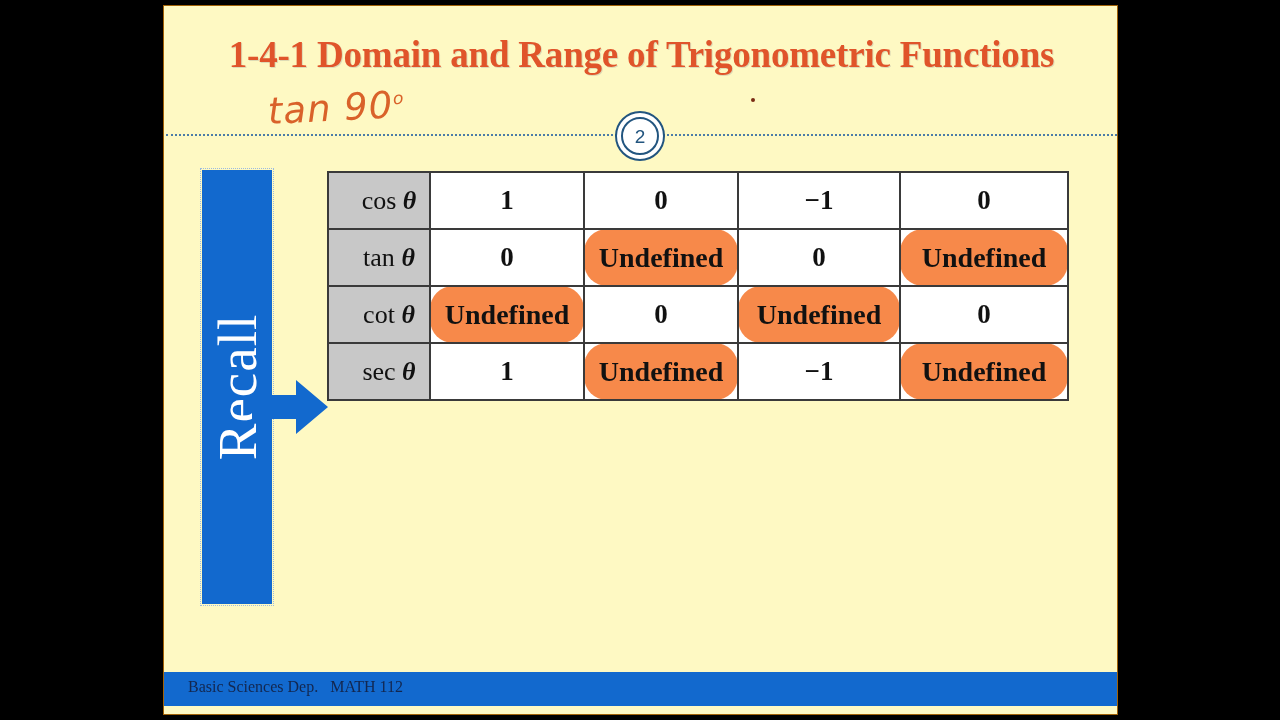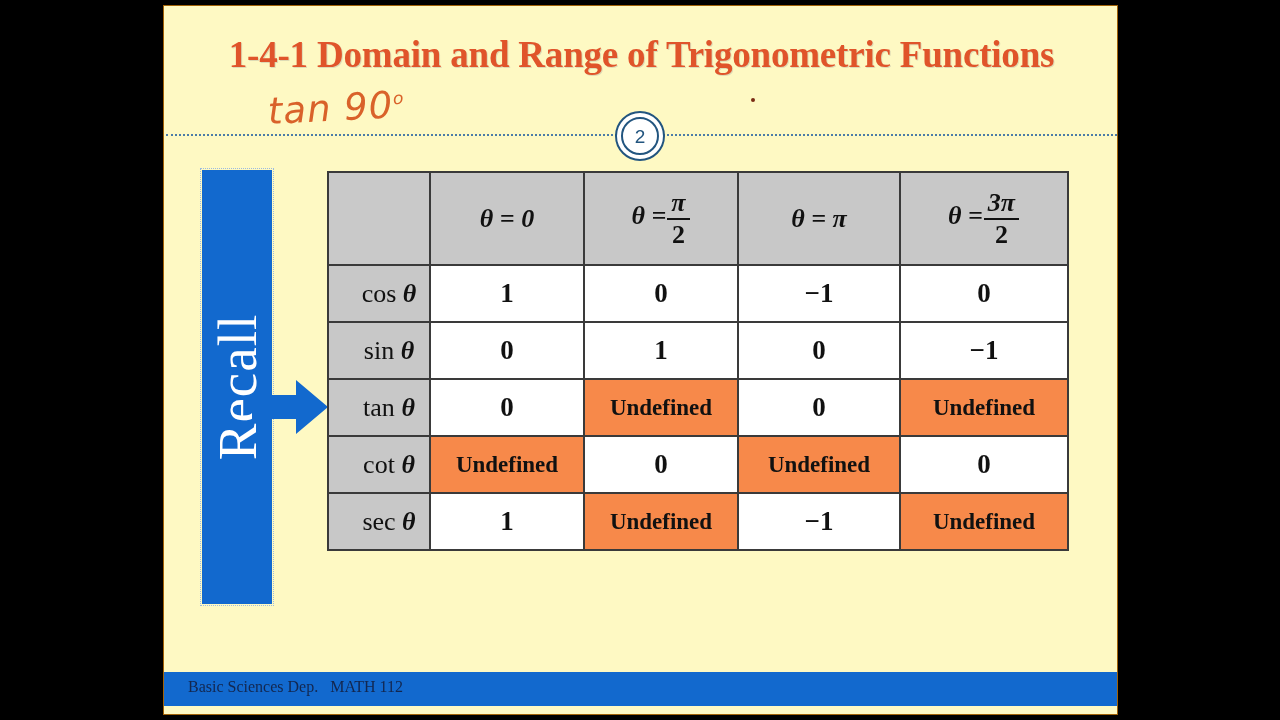--- a/index.html
+++ b/index.html
@@ -204,21 +204,22 @@
 
   td.val {
     height: 57px;
     font-size: 27px;
     font-weight: bold;
     color: #111111;
     background: #ffffff;
   }
   td.val.undef {
     background: #F7894A;
-    font-size: 23px;
+    font-size: 28px;
+    border-radius: 23px;
   }
 
   
   .frac {
     display: inline-block;
     vertical-align: middle;
     text-align: center;
     font-style: italic;
     margin: 0 1px;
   }
@@ -290,51 +291,29 @@
 
     <table class="trig-table">
       <colgroup>
         <col class="c-label">
           <col class="c-val">
           <col class="c-val">
           <col class="c-val3">
           <col class="c-val4">
       </colgroup>
       <tbody>
-        <tr>
-          <td class="hdr blank"></td>
-          <td class="hdr">
-            <span class="sym">θ = 0</span>
-          </td>
-          <td class="hdr">
-            <span class="sym">θ =</span><span class="frac"><span class="num">π</span><span class="den">2</span></span>
-          </td>
-          <td class="hdr">
-            <span class="sym">θ = π</span>
-          </td>
-          <td class="hdr">
-            <span class="sym">θ =</span><span class="frac"><span class="num">3π</span><span class="den">2</span></span>
-          </td>
-        </tr>
 
         <tr>
           <td class="rowlabel"><span>cos</span> <span class="th">θ</span></td>
           <td class="val">1</td>
           <td class="val">0</td>
           <td class="val">−1</td>
           <td class="val">0</td>
         </tr>
 
-        <tr>
-          <td class="rowlabel"><span>sin</span> <span class="th">θ</span></td>
-          <td class="val">0</td>
-          <td class="val">1</td>
-          <td class="val">0</td>
-          <td class="val">−1</td>
-        </tr>
 
         <tr>
           <td class="rowlabel"><span>tan</span> <span class="th">θ</span></td>
           <td class="val">0</td>
           <td class="val undef">Undefined</td>
           <td class="val">0</td>
           <td class="val undef">Undefined</td>
         </tr>
 
         <tr>

